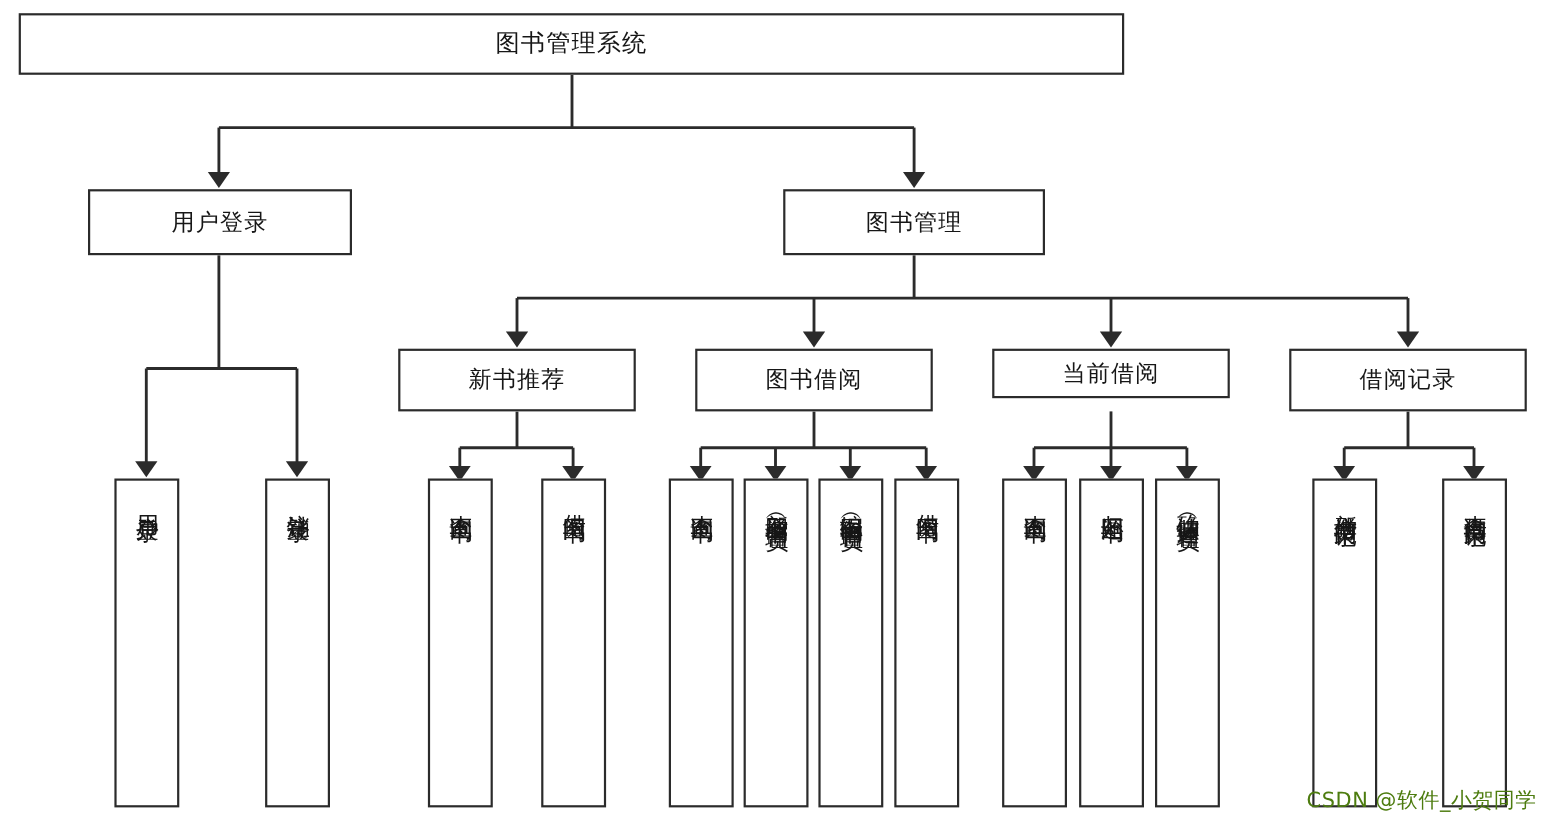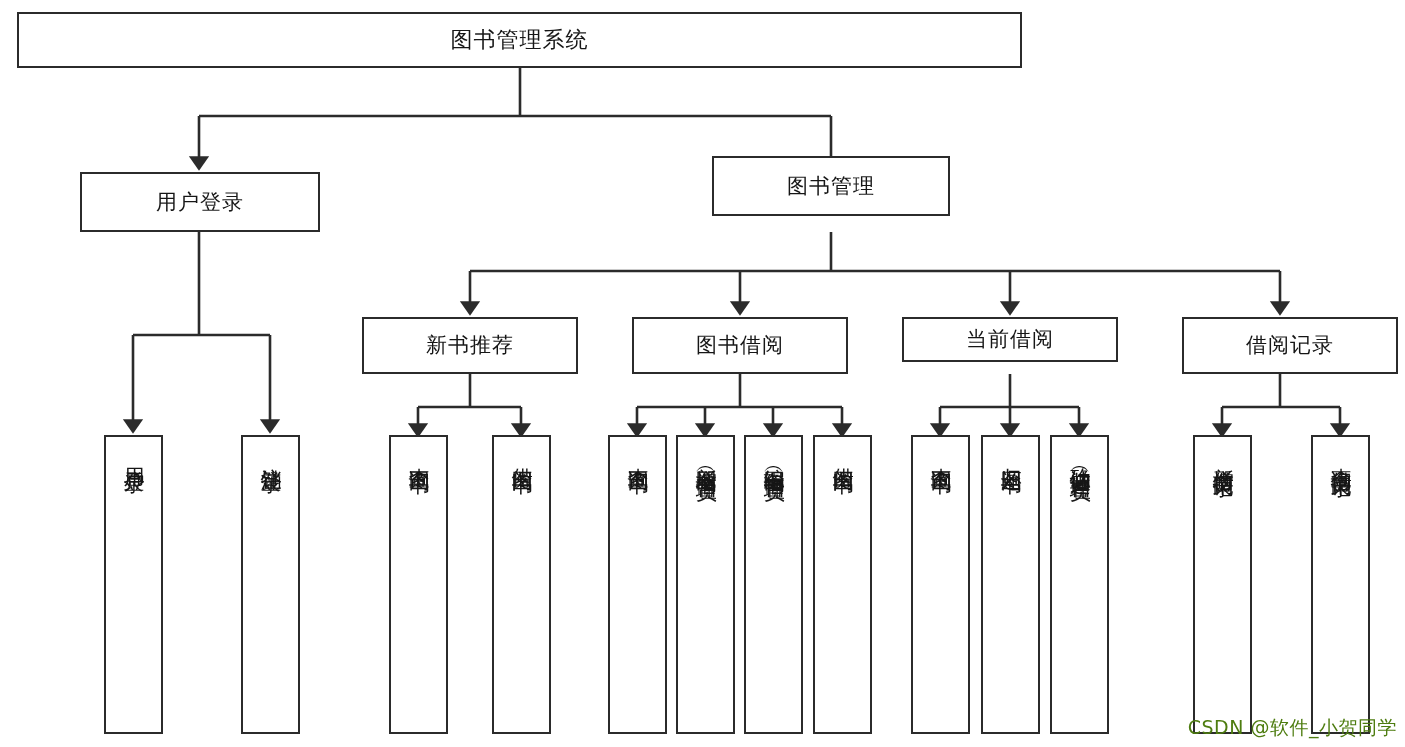--- a/index.html
+++ b/index.html
@@ -124,34 +124,34 @@
     </g>
   </svg>
 
   <div class="node root" style="left:17px;top:12px;width:1005px;height:56px;">
     <span class="node-label">图书管理系统</span>
   </div>
 
   <div class="node" style="left:80px;top:172px;width:240px;height:60px;">
     <span class="node-label">用户登录</span>
   </div>
-  <div class="node" style="left:712px;top:156px;width:238px;height:60px;">
+  <div class="node" style="left:712px;top:172px;width:238px;height:60px;">
     <span class="node-label">图书管理</span>
   </div>
 
   <div class="node" style="left:632px;top:317px;width:216px;height:57px;">
     <span class="node-label">图书借阅</span>
   </div>
   <div class="node" style="left:362px;top:317px;width:216px;height:57px;">
     <span class="node-label">新书推荐</span>
   </div>
   <div class="node" style="left:902px;top:317px;width:216px;height:45px;">
     <span class="node-label">当前借阅</span>
   </div>
-  <div class="node" style="left:1172px;top:317px;width:216px;height:57px;margin-left:10px;">
+  <div class="node" style="left:1172px;top:317px;width:216px;height:57px;">
     <span class="node-label">借阅记录</span>
   </div>
 
   <div class="node leaf" style="left:104px;top:435px;width:59px;height:299px;">
     <span class="node-label">用户登录</span>
   </div>
   <div class="node leaf" style="left:241px;top:435px;width:59px;height:299px;">
     <span class="node-label">注销登录</span>
   </div>
 

